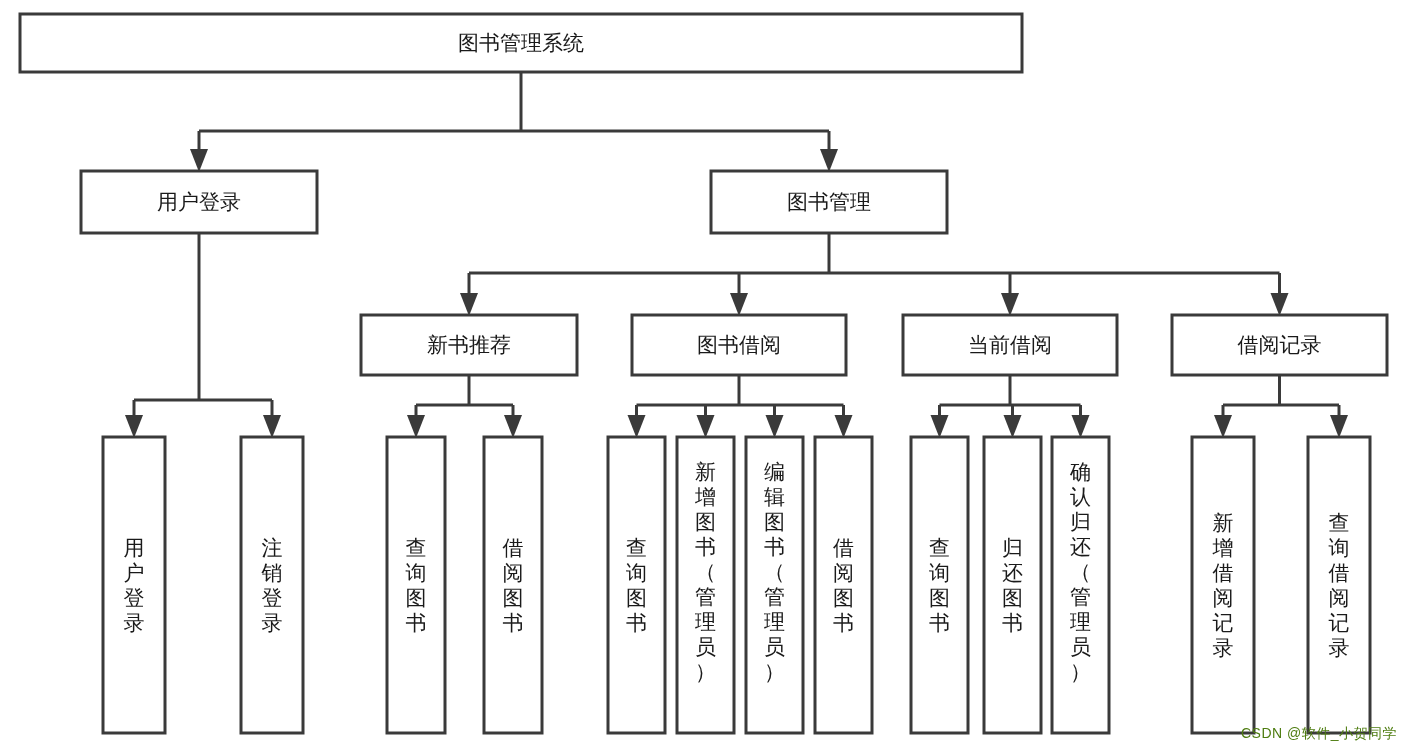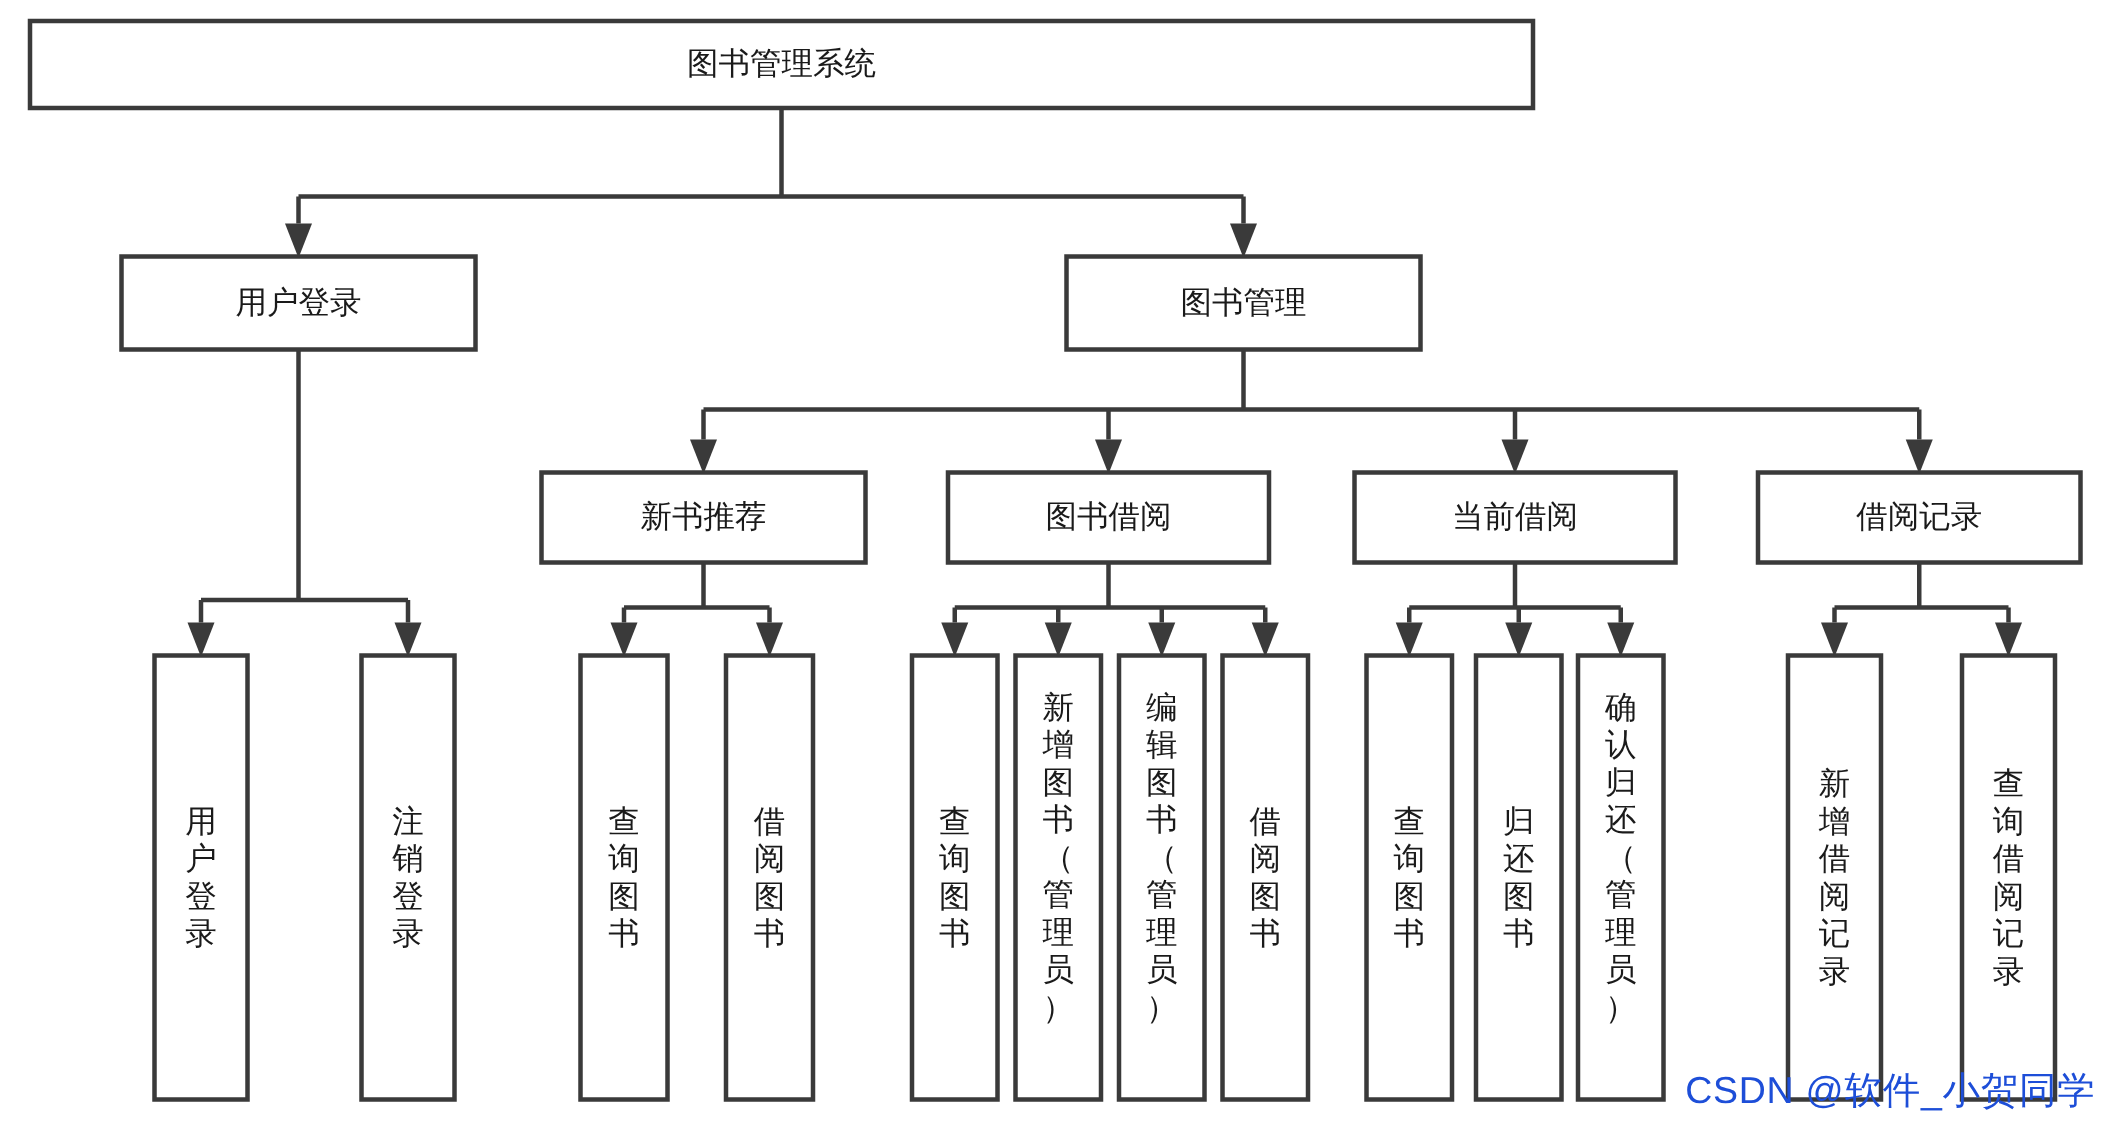--- a/index.html
+++ b/index.html
@@ -53,22 +53,22 @@
   }
   .arrow-head {
     fill: #3a3a3a;
     stroke: none;
   }
   .watermark-text {
     position: absolute;
     right: 8px;
     bottom: 4px;
     font-family: "Liberation Sans", "DejaVu Sans", sans-serif;
-    font-size: 25px;
-    color: #1d4ed8;
+    font-size: 14px;
+    color: #4d7c0f;
     white-space: nowrap;
     pointer-events: none;
     letter-spacing: 0.5px;
   }
 </style>
 </head>
 <body>
 
 <div id="diagram-root">
   <svg class="tree-canvas" id="tree-canvas" viewBox="0 0 1405 747" xmlns="http://www.w3.org/2000/svg">

